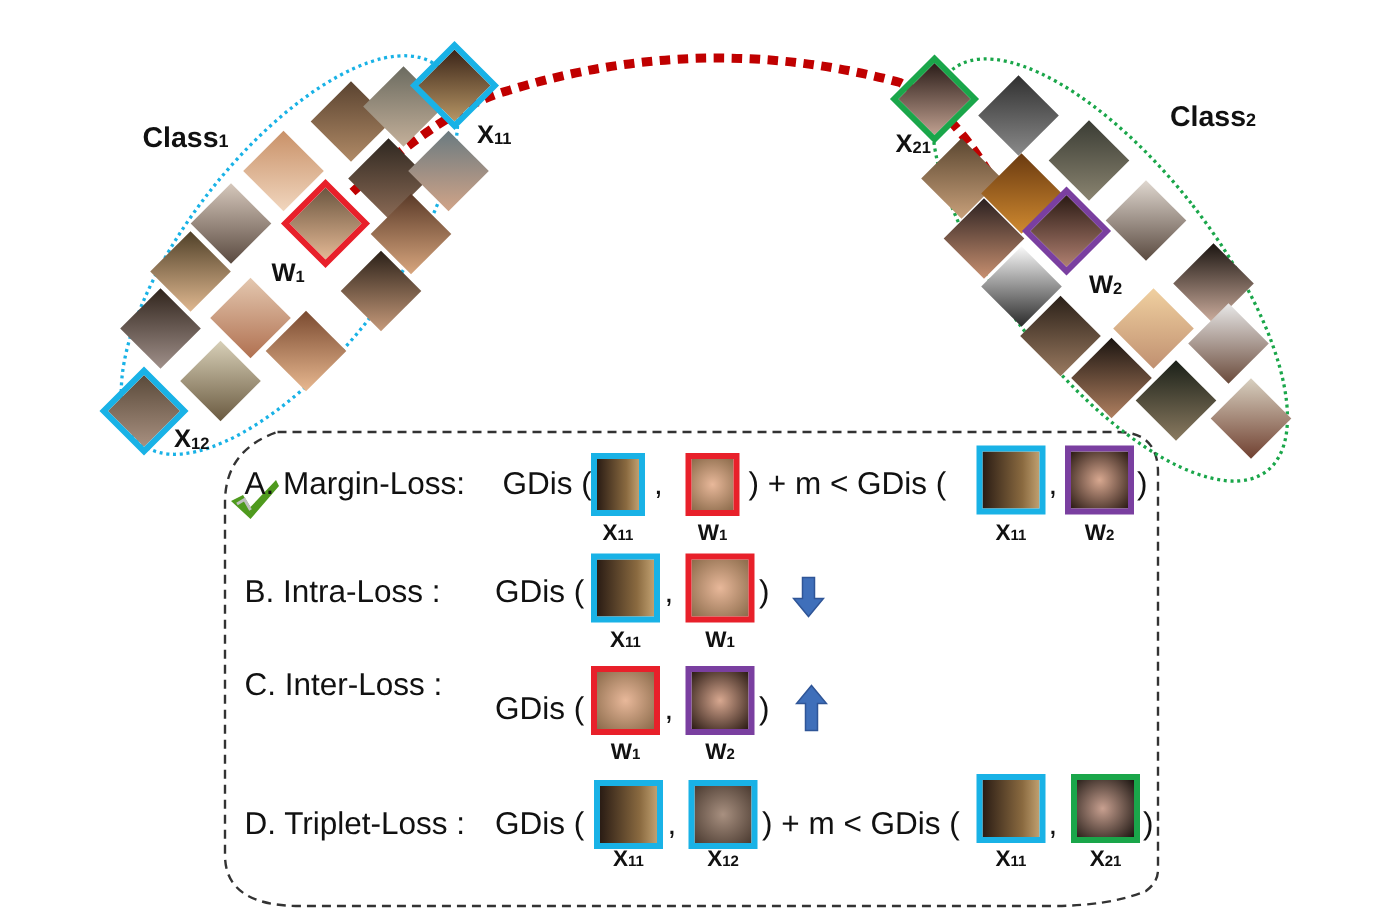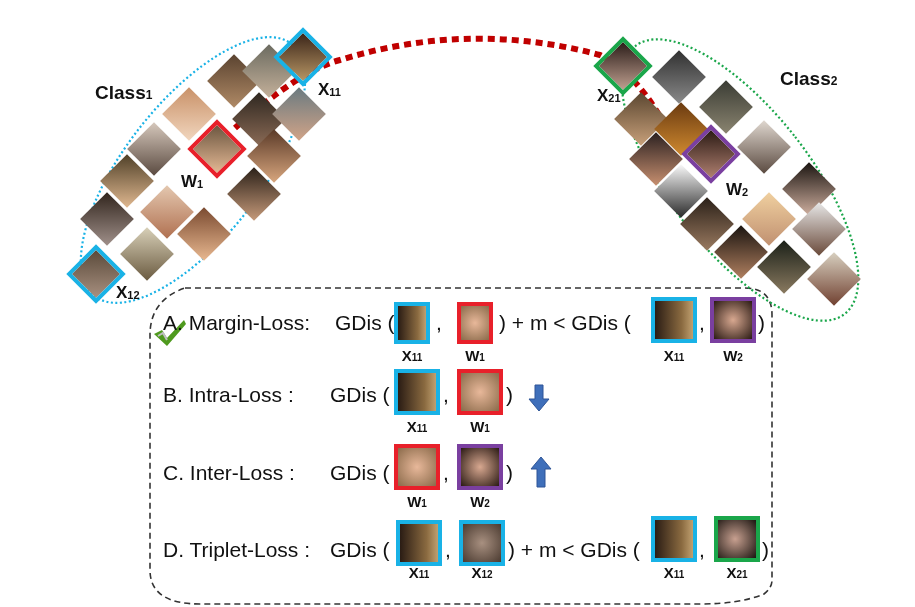--- a/index.html
+++ b/index.html
@@ -123,21 +123,21 @@
     <div class="tile" style="left:457px;top:369px;border-color:#e8202a;width:46px;height:46px;background:radial-gradient(circle at 50% 50%,#e8b89a,#8a6a4a);"></div>
     <div class="txt" style="left:506px;top:383px;">)</div>
     <svg style="position:absolute;left:528px;top:384px;" width="22" height="28" viewBox="0 0 22 28">
       <path d="M7,1 L15,1 L15,15 L21,15 L11,27 L1,15 L7,15 Z" fill="#3f6fba" stroke="#2f5597" stroke-width="1"></path>
     </svg>
     <div class="tile-lbl" style="left:397px;top:418px;"><span>X</span><sub>11</sub></div>
     <div class="tile-lbl" style="left:460px;top:418px;"><span>W</span><sub>1</sub></div>
   </div>
 
   <div>
-    <div class="txt" style="left:163px;top:461px;">C. Inter-Loss :</div>
+    <div class="txt" style="left:163px;top:445px;">C. Inter-Loss :</div>
     <div class="txt" style="left:330px;top:461px;">GDis (</div>
     <div class="tile" style="left:394px;top:444px;border-color:#e8202a;width:46px;height:46px;background:radial-gradient(circle at 50% 50%,#e8b89a,#8a6a4a);"></div>
     <div class="txt" style="left:443px;top:461px;">,</div>
     <div class="tile" style="left:457px;top:444px;border-color:#7a3fa0;width:46px;height:46px;background:radial-gradient(circle at 50% 50%,#d8a890,#2a1a14);"></div>
     <div class="txt" style="left:506px;top:461px;">)</div>
     <svg style="position:absolute;left:530px;top:456px;" width="22" height="32" viewBox="0 0 22 32">
       <path d="M11,1 L21,13 L15,13 L15,31 L7,31 L7,13 L1,13 Z" fill="#3f6fba" stroke="#2f5597" stroke-width="1"></path>
     </svg>
     <div class="tile-lbl" style="left:397px;top:493px;"><span>W</span><sub>1</sub></div>
     <div class="tile-lbl" style="left:460px;top:493px;"><span>W</span><sub>2</sub></div>

